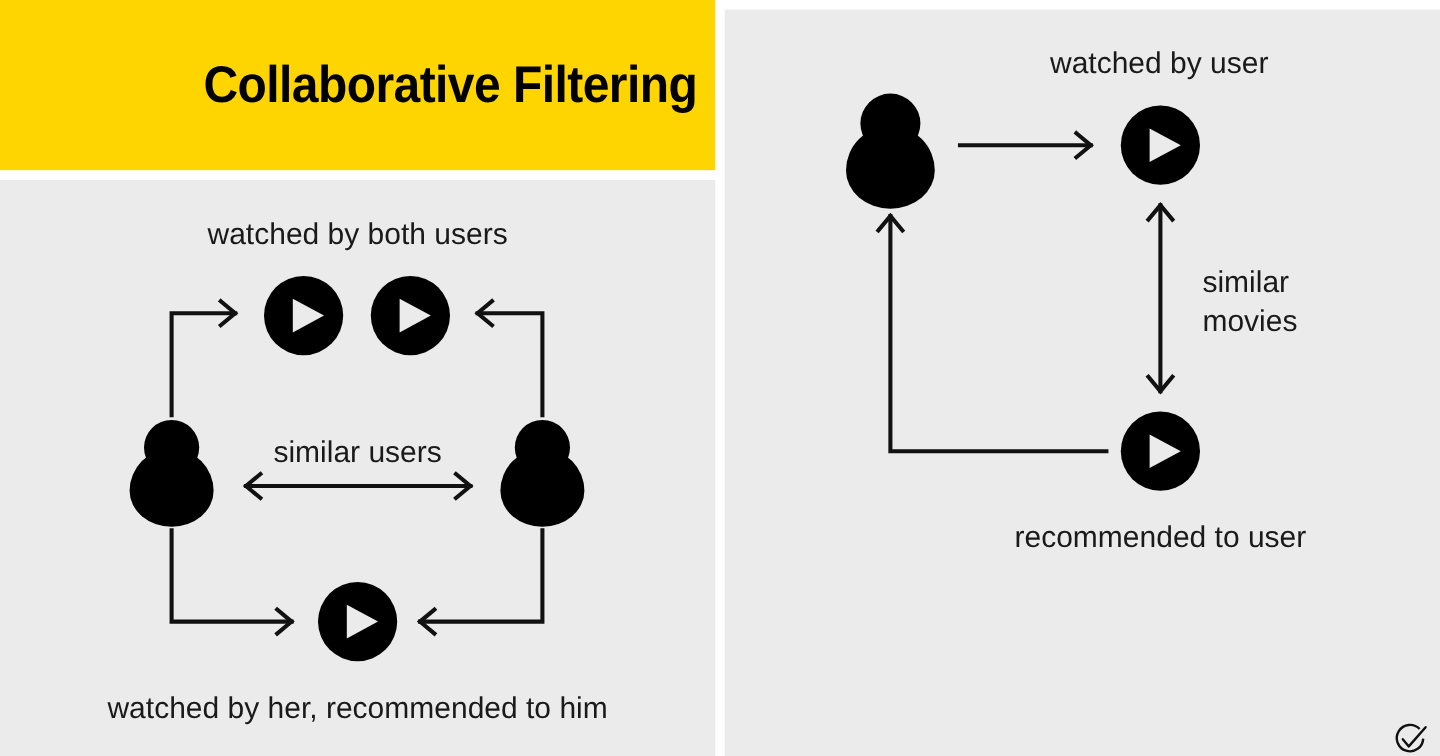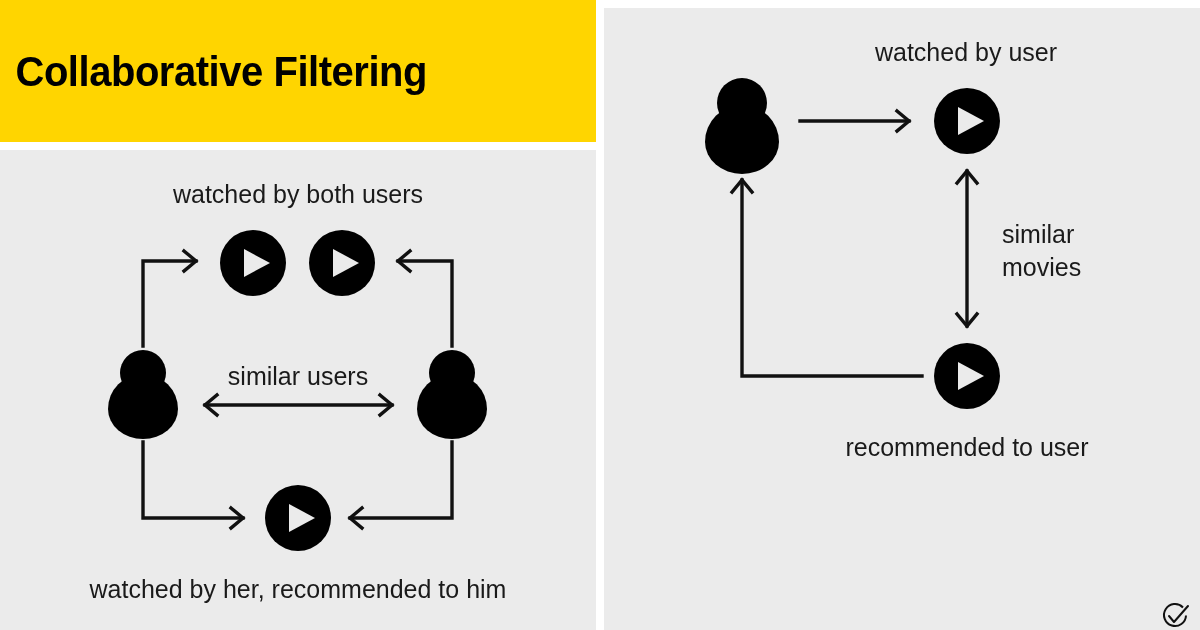--- a/index.html
+++ b/index.html
@@ -31,21 +31,21 @@
   .panel-divider {
     width: 8px;
     height: 630px;
     background: #ffffff;
   }
   .panel-header {
     height: 142px;
     background: #ffd500;
     display: flex;
     align-items: center;
-    justify-content: flex-start;
+    justify-content: flex-end;
     flex: 0 0 auto;
   }
   .panel-header-title {
     font-family: "Liberation Sans Narrow", "Liberation Sans", sans-serif;
     font-weight: bold;
     font-size: 43px;
     letter-spacing: -0.5px;
     color: #000000;
     text-align: center;
     line-height: 1;

